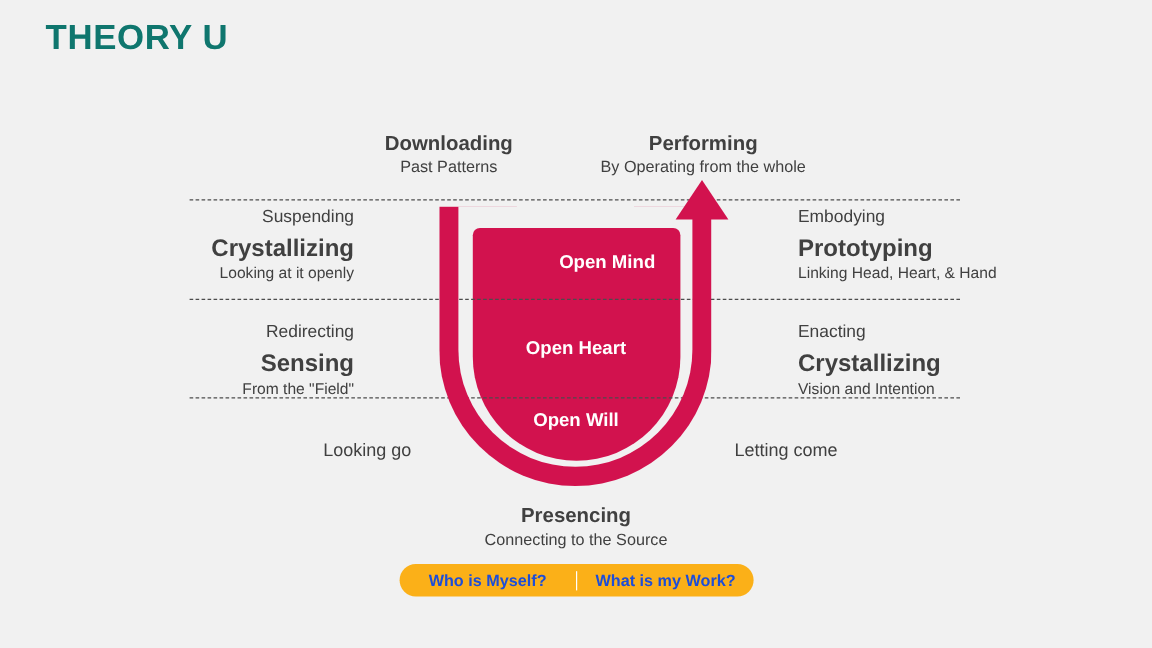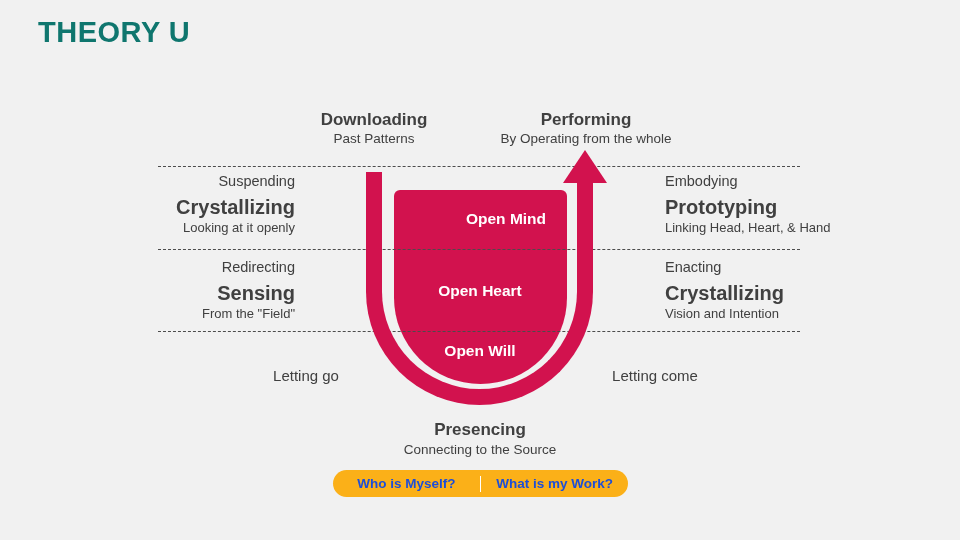--- a/index.html
+++ b/index.html
@@ -59,21 +59,21 @@
   }
   .u-level1{top:210px;margin-left:26px;} .u-level2{top:282px;} .u-level3{top:342px;}
 
   
   .side-row{width:230px;z-index:2;}
   .side-row .stage-small{font-size:14.5px;line-height:18px;}
   .side-row .stage-big{font-size:20px;font-weight:bold;line-height:20px;margin-top:7px;}
   .side-row .stage-sub{font-size:13px;line-height:16px;margin-top:3px;}
   .left-col{right:665px;text-align:right;}
   .right-col{left:665px;text-align:left;}
-  .row-a{top:172px;} .row-b{top:258px;}
+  .row-a{top:172px;} .row-b{top:268px;}
 
   .letting{top:367px;font-size:15px;white-space:nowrap;}
   .letting-go{left:306px;}
   .letting-come{left:655px;}
 
   
   .presencing{top:419px;left:480px;text-align:center;}
   .presencing .h{font-size:17px;font-weight:bold;line-height:21px;}
   .presencing .s{font-size:13.5px;line-height:19px;}
 
@@ -132,21 +132,21 @@
     <div class="stage-small">Embodying</div>
     <div class="stage-big">Prototyping</div>
     <div class="stage-sub">Linking Head, Heart, &amp; Hand</div>
   </div>
   <div class="abs side-row right-col row-b">
     <div class="stage-small">Enacting</div>
     <div class="stage-big">Crystallizing</div>
     <div class="stage-sub">Vision and Intention</div>
   </div>
 
-  <div class="abs ctr letting letting-go">Letting go</div>
+  <div class="abs ctr letting letting-go">Looking go</div>
   <div class="abs ctr letting letting-come">Letting come</div>
 
   <div class="abs ctr presencing">
     <div class="h">Presencing</div>
     <div class="s">Connecting to the Source</div>
   </div>
 
   <div class="abs pill">
     <span class="pill-text">Who is Myself?</span>
     <span class="divider"></span>

